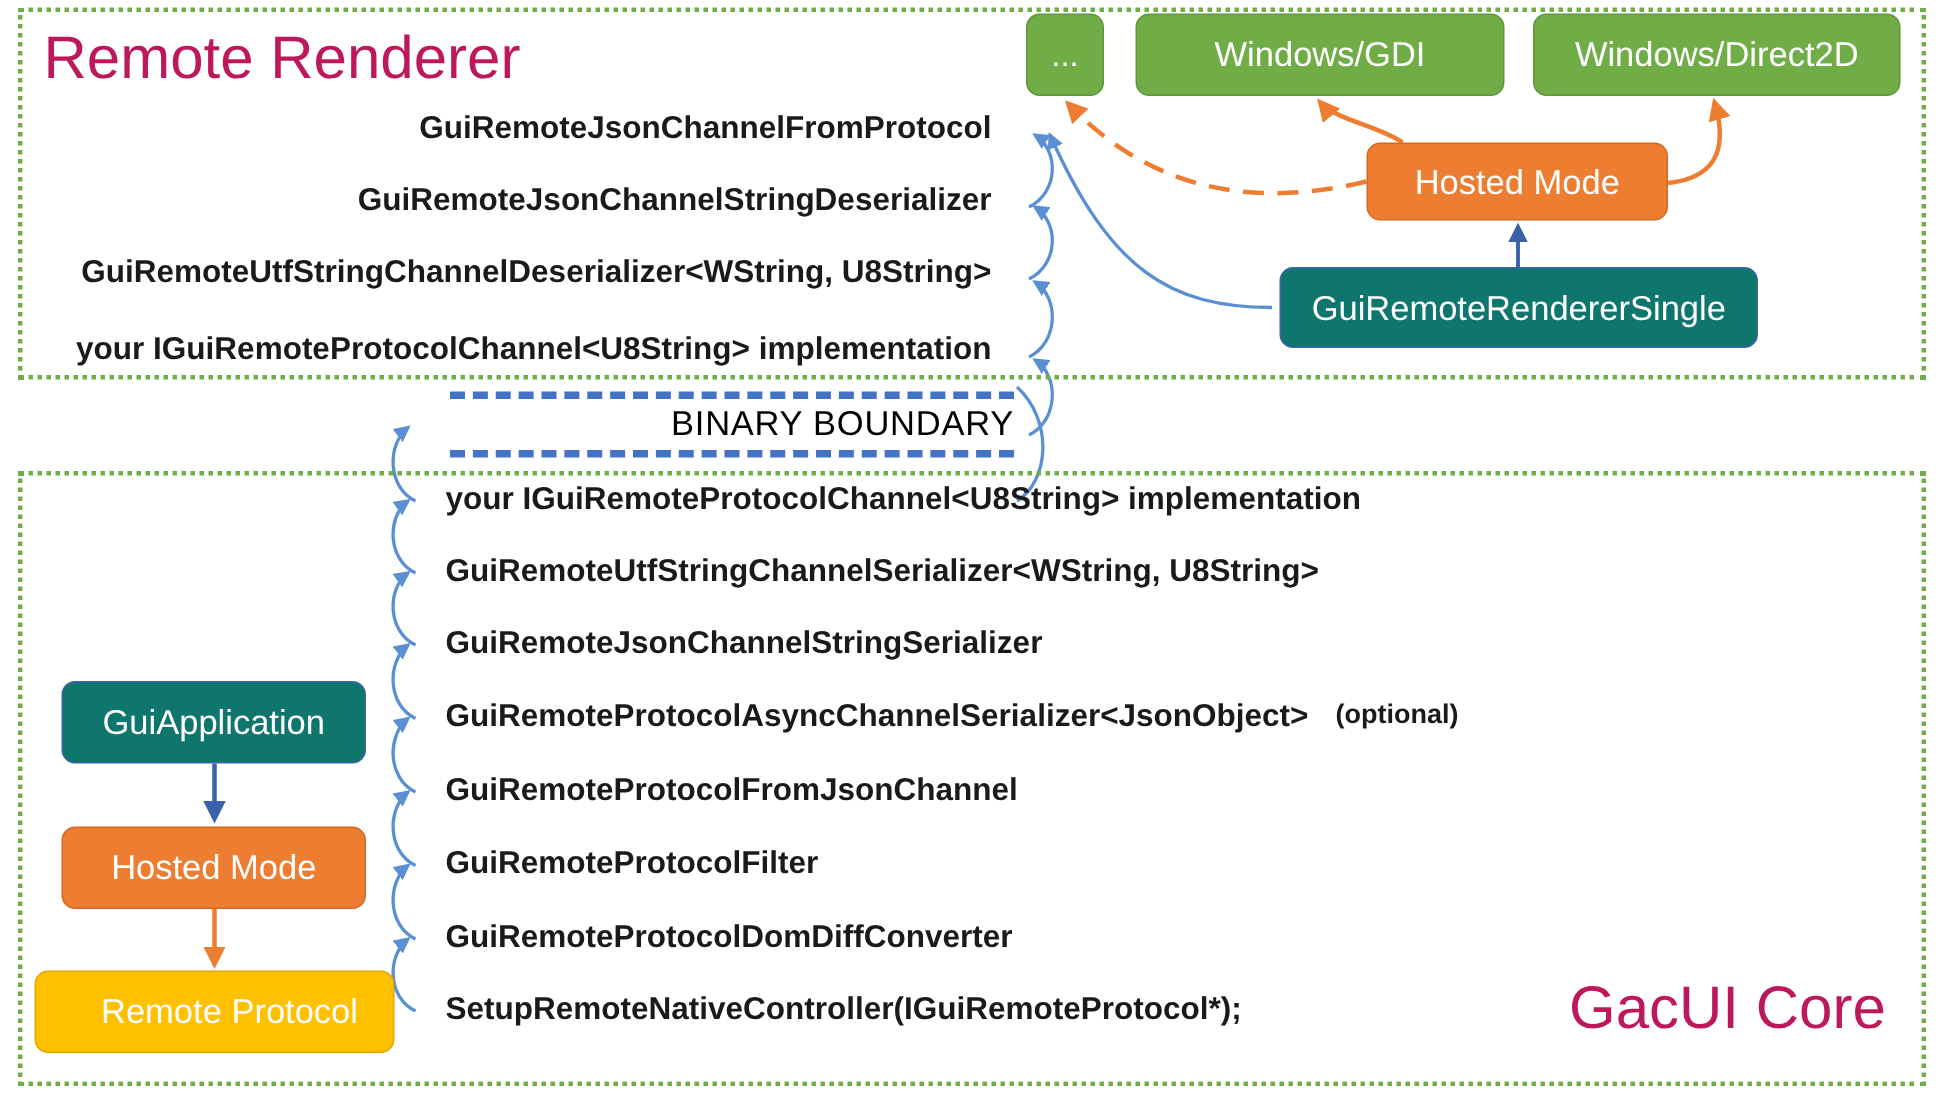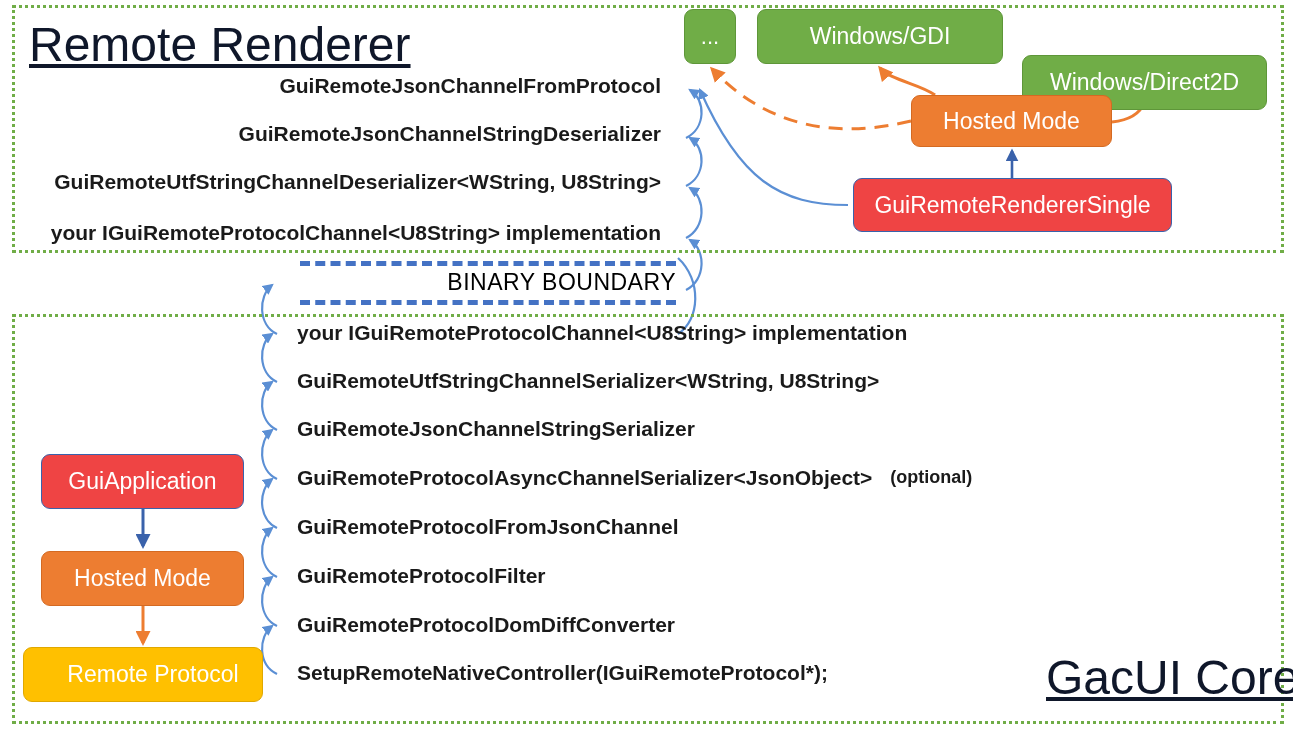--- a/index.html
+++ b/index.html
@@ -31,52 +31,51 @@
     border: 3px dotted #70AD47;
     box-sizing: border-box;
     background: transparent;
   }
   #panel-remote-renderer { left: 12px;  top: 5px;   width: 1272px; height: 248px; }
   #panel-gacui-core      { left: 12px;  top: 314px; width: 1272px; height: 410px; }
 
   
   .section-title {
     position: absolute;
-    color: #0f172a;
-    font-size: 48px;
+    color: #be185d;
+    font-size: 40px;
     font-weight: 400;
     letter-spacing: 0px;
     white-space: nowrap;
-    text-decoration: underline;
   }
   #title-remote-renderer { left: 29px;  top: 17px; }
   #title-gacui-core      { left: 1046px; top: 650px; }
 
   
   .node {
     position: absolute;
     box-sizing: border-box;
     border-radius: 9px;
     display: flex;
     align-items: center;
     justify-content: center;
     color: #ffffff;
     font-size: 23px;
     font-weight: 400;
     white-space: nowrap;
     text-align: center;
   }
   .node.green  { background: #70AD47; border: 1px solid #5e9639; }
   .node.orange { background: #ED7D31; border: 1px solid #d46a22; }
-  .node.blue   { background: #ef4444; border: 1px solid #3a62ab; }
+  .node.blue   { background: #0f766e; border: 1px solid #3a62ab; }
   .node.gold   { background: #FFC000; border: 1px solid #e0a800; padding-left: 20px; }
 
   #node-ellipsis       { left: 684px;  top: 9px;   width: 52px;  height: 55px; font-size: 22px; }
   #node-windows-gdi    { left: 757px;  top: 9px;   width: 246px; height: 55px; }
-  #node-windows-d2d    { left: 1022px; top: 9px;   width: 245px; height: 55px; margin-top: 46px; }
+  #node-windows-d2d    { left: 1022px; top: 9px;   width: 245px; height: 55px; }
   #node-hosted-mode-rr { left: 911px;  top: 95px;  width: 201px; height: 52px; }
   #node-renderer-single{ left: 853px;  top: 178px; width: 319px; height: 54px; }
 
   #node-guiapplication { left: 41px;   top: 454px; width: 203px; height: 55px; }
   #node-hosted-mode-gc { left: 41px;   top: 551px; width: 203px; height: 55px; }
   #node-remote-protocol{ left: 23px;   top: 647px; width: 240px; height: 55px; }
 
   
   .stack-item {
     position: absolute;

